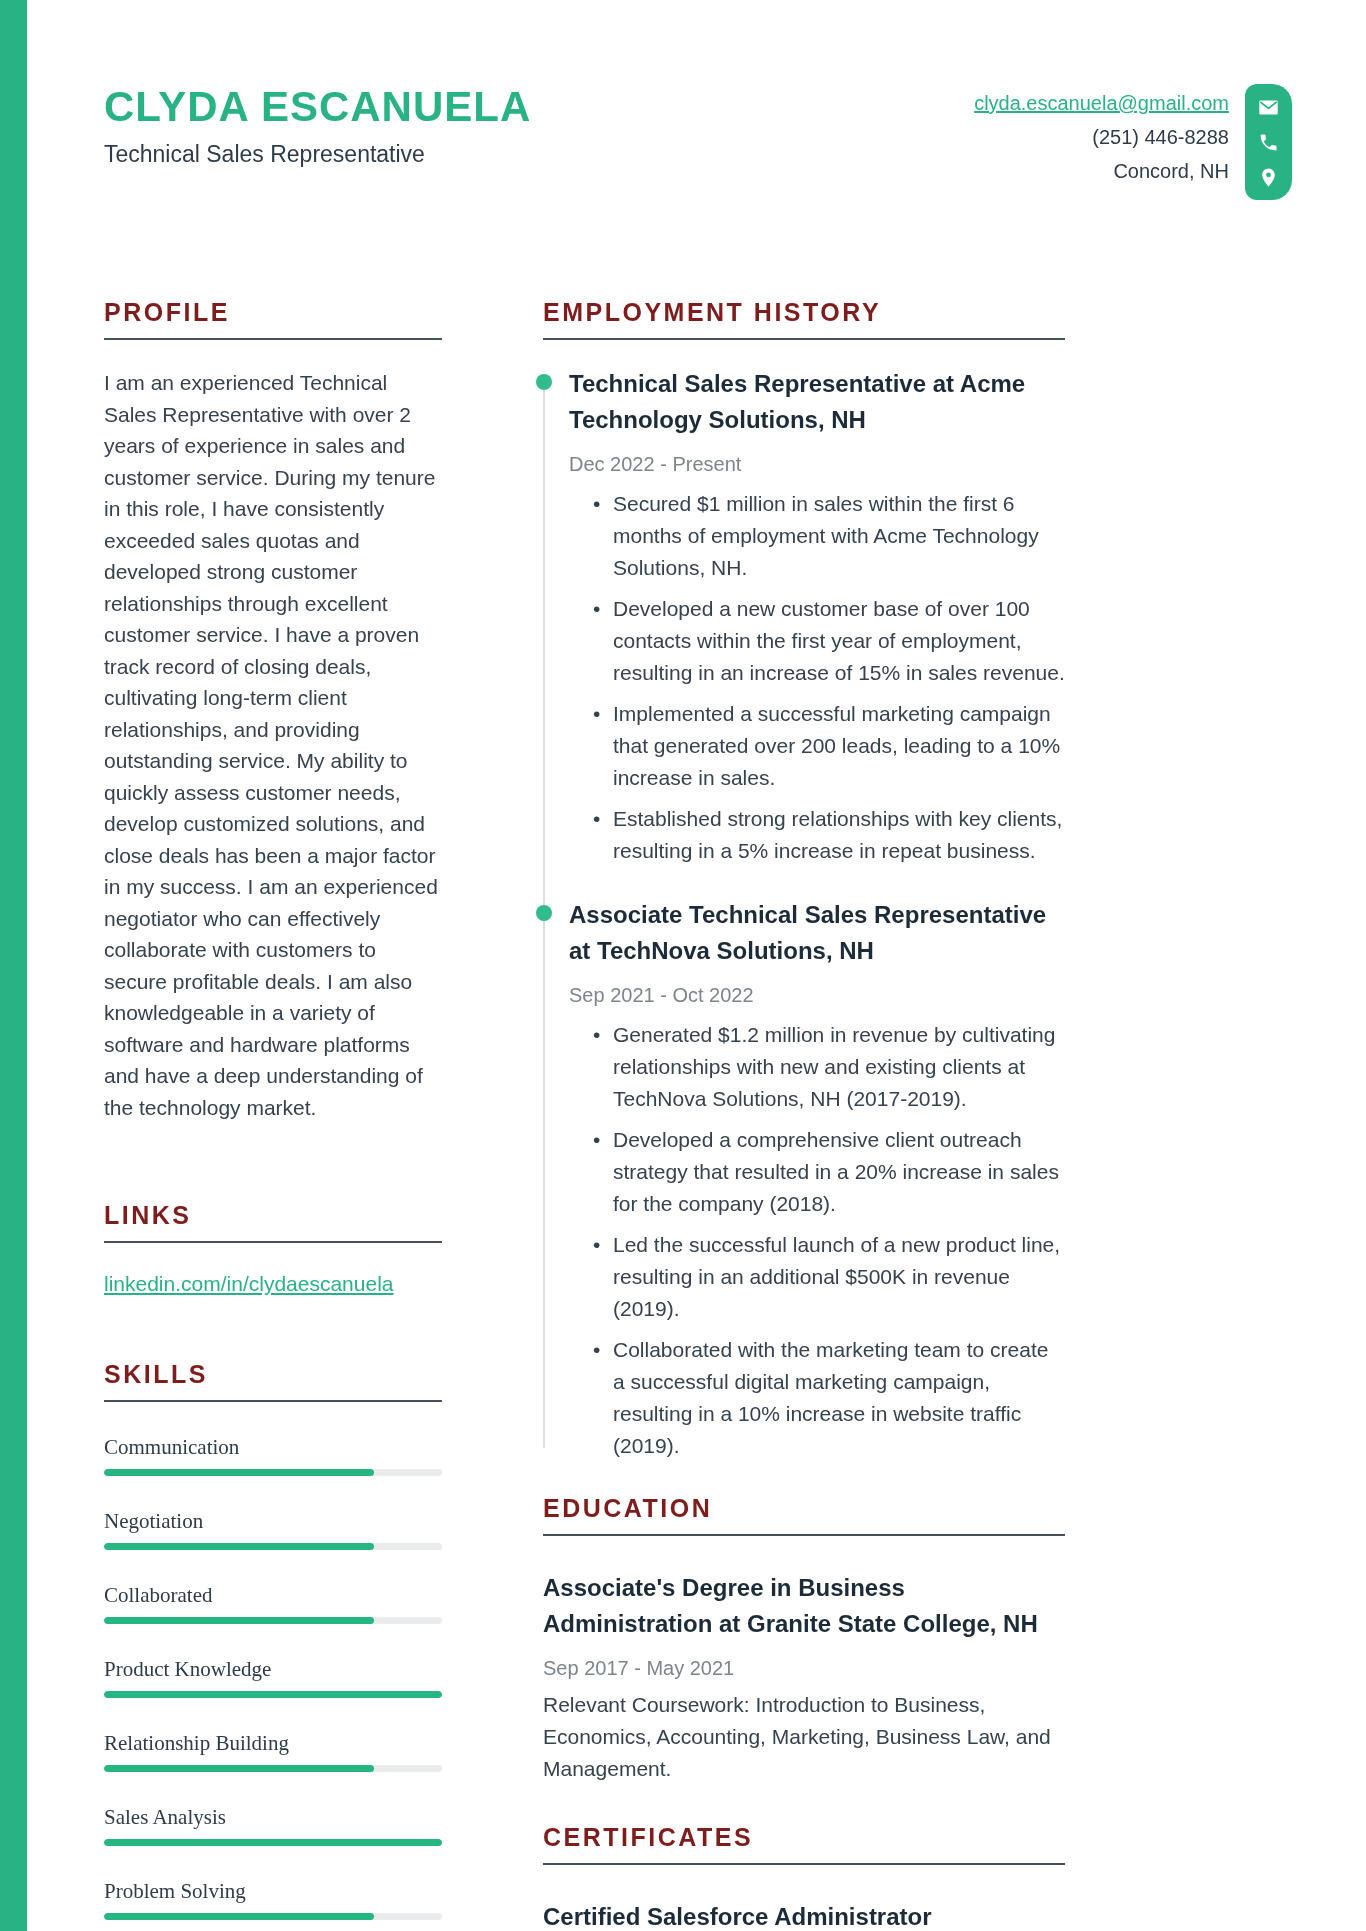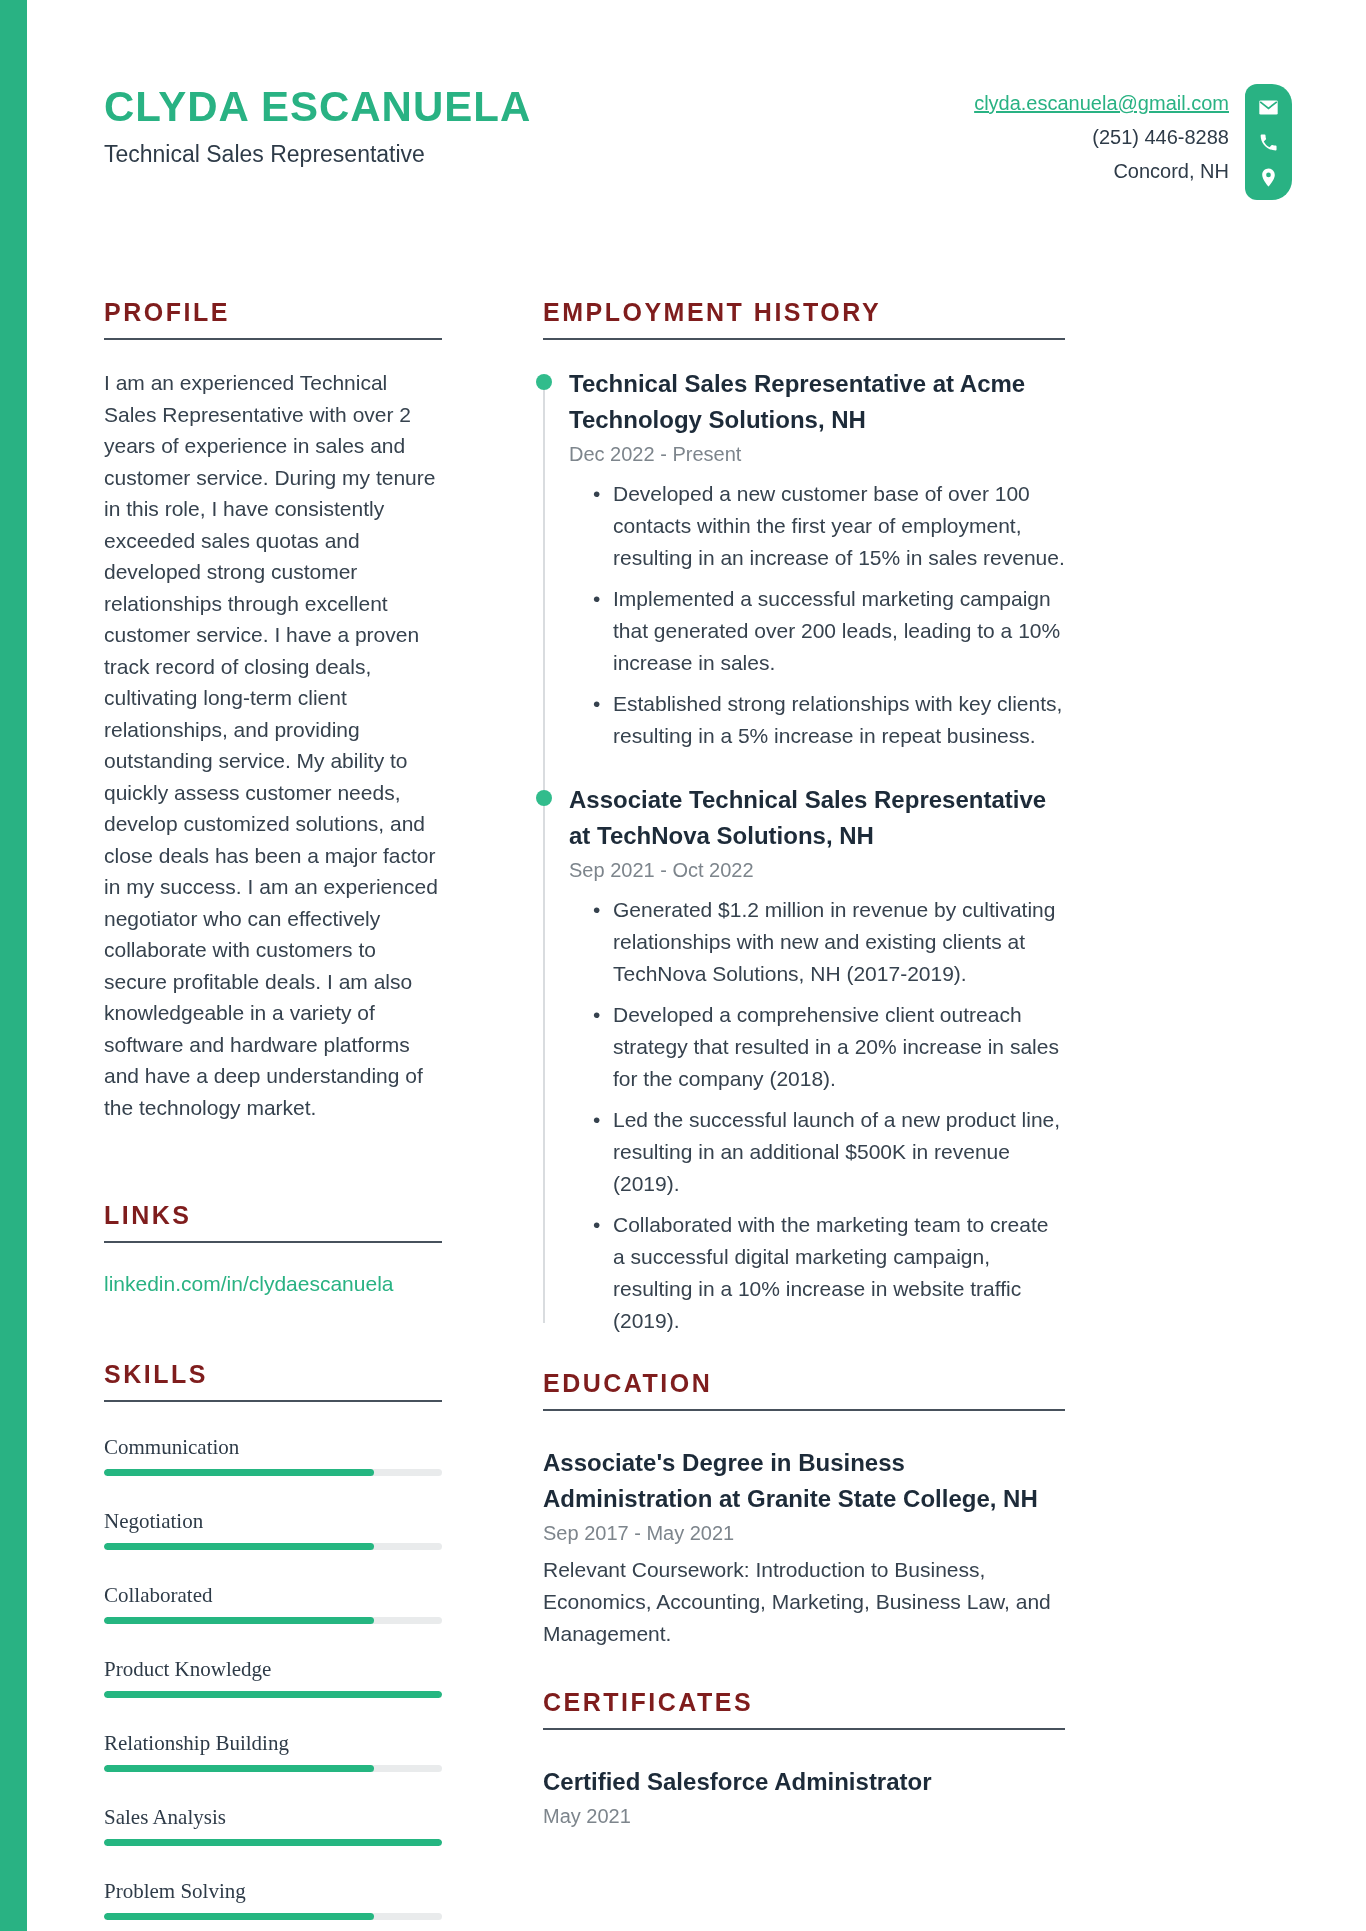--- a/index.html
+++ b/index.html
@@ -37,39 +37,39 @@
   .columns { display:flex; margin:98px 0 0 104px; }
   .col-left  { width:338px; flex:0 0 auto; }
   .col-right { width:522px; flex:0 0 auto; margin-left:101px; }
   .sec-head {
     color:#7f1d1d; font-size:25px; font-weight:700; letter-spacing:2.5px;
     padding-bottom:11px; border-bottom:2px solid #47515c;
   }
   
   .profile-text { margin-top:27px; font-size:21px; line-height:31.5px; color:#36424e; }
   .links-sec { margin-top:78px; }
-  .link-item { display:block; margin-top:29px; font-size:21px; color:#29b283; cursor:pointer; }
+  .link-item { display:block; margin-top:29px; font-size:21px; color:#29b283; text-decoration:underline; cursor:pointer; }
   .skills-sec { margin-top:64px; }
   .skill-item { margin-top:33px;font-family:Liberation Serif, serif; }
   .skill-item:first-of-type { margin-top:36px; }
   .skill-name { font-size:21px; color:#2e3b48; }
   .skill-track { margin-top:9px; height:7px; background:#e9ebec; border-radius:4px; overflow:hidden; }
   .skill-fill { height:100%; background:#25b681; border-radius:4px; }
   
   .timeline { position:relative; margin-top:26px; padding-left:26px; }
   .timeline::before {
     content:""; position:absolute; left:0; top:10px; bottom:14px; width:2px; background:#d9dcdf;
   }
   .job { position:relative; margin-bottom:30px; }
   .job-dot {
     position:absolute; left:-33px; top:8px; width:16px; height:16px; border-radius:50%;
     background:#31bc8c;
   }
   .job-title, .entry-title { font-size:24px; font-weight:700; color:#1d2b39; line-height:36px; }
-  .entry-date { font-size:20px; color:#7d858c; margin-top:5px; }
+  .entry-date { font-size:20px; color:#7d858c; margin-top:15px; }
   ul.bullets { list-style:none; margin-top:12px; }
   ul.bullets li {
     position:relative; padding-left:44px; font-size:21px; line-height:32px;
     color:#36424e; margin-bottom:9px;
   }
   ul.bullets li::before {
     content:"\2022"; position:absolute; left:24px; top:0; color:#36424e; font-size:21px;
   }
   .edu-sec { margin-top:32px; }
   .edu-body, .cert-body, .mem-body { margin-top:34px; }
@@ -180,20 +180,21 @@
     <div class="col-right">
       <div>
         <div class="sec-head">EMPLOYMENT HISTORY</div>
         <div class="timeline">
 
           <div class="job">
             <span class="job-dot"></span>
             <div class="job-title">Technical Sales Representative at Acme Technology Solutions, NH</div>
             <div class="entry-date">Dec 2022 - Present</div>
             <ul class="bullets">
+              <li>Secured $1 million in sales within the first 6 months of employment with Acme Technology Solutions, NH.</li>
               <li>Developed a new customer base of over 100 contacts within the first year of employment, resulting in an increase of 15% in sales revenue.</li>
               <li>Implemented a successful marketing campaign that generated over 200 leads, leading to a 10% increase in sales.</li>
               <li>Established strong relationships with key clients, resulting in a 5% increase in repeat business.</li>
             </ul>
           </div>
 
           <div class="job">
             <span class="job-dot"></span>
             <div class="job-title">Associate Technical Sales Representative at TechNova Solutions, NH</div>
             <div class="entry-date">Sep 2021 - Oct 2022</div>

